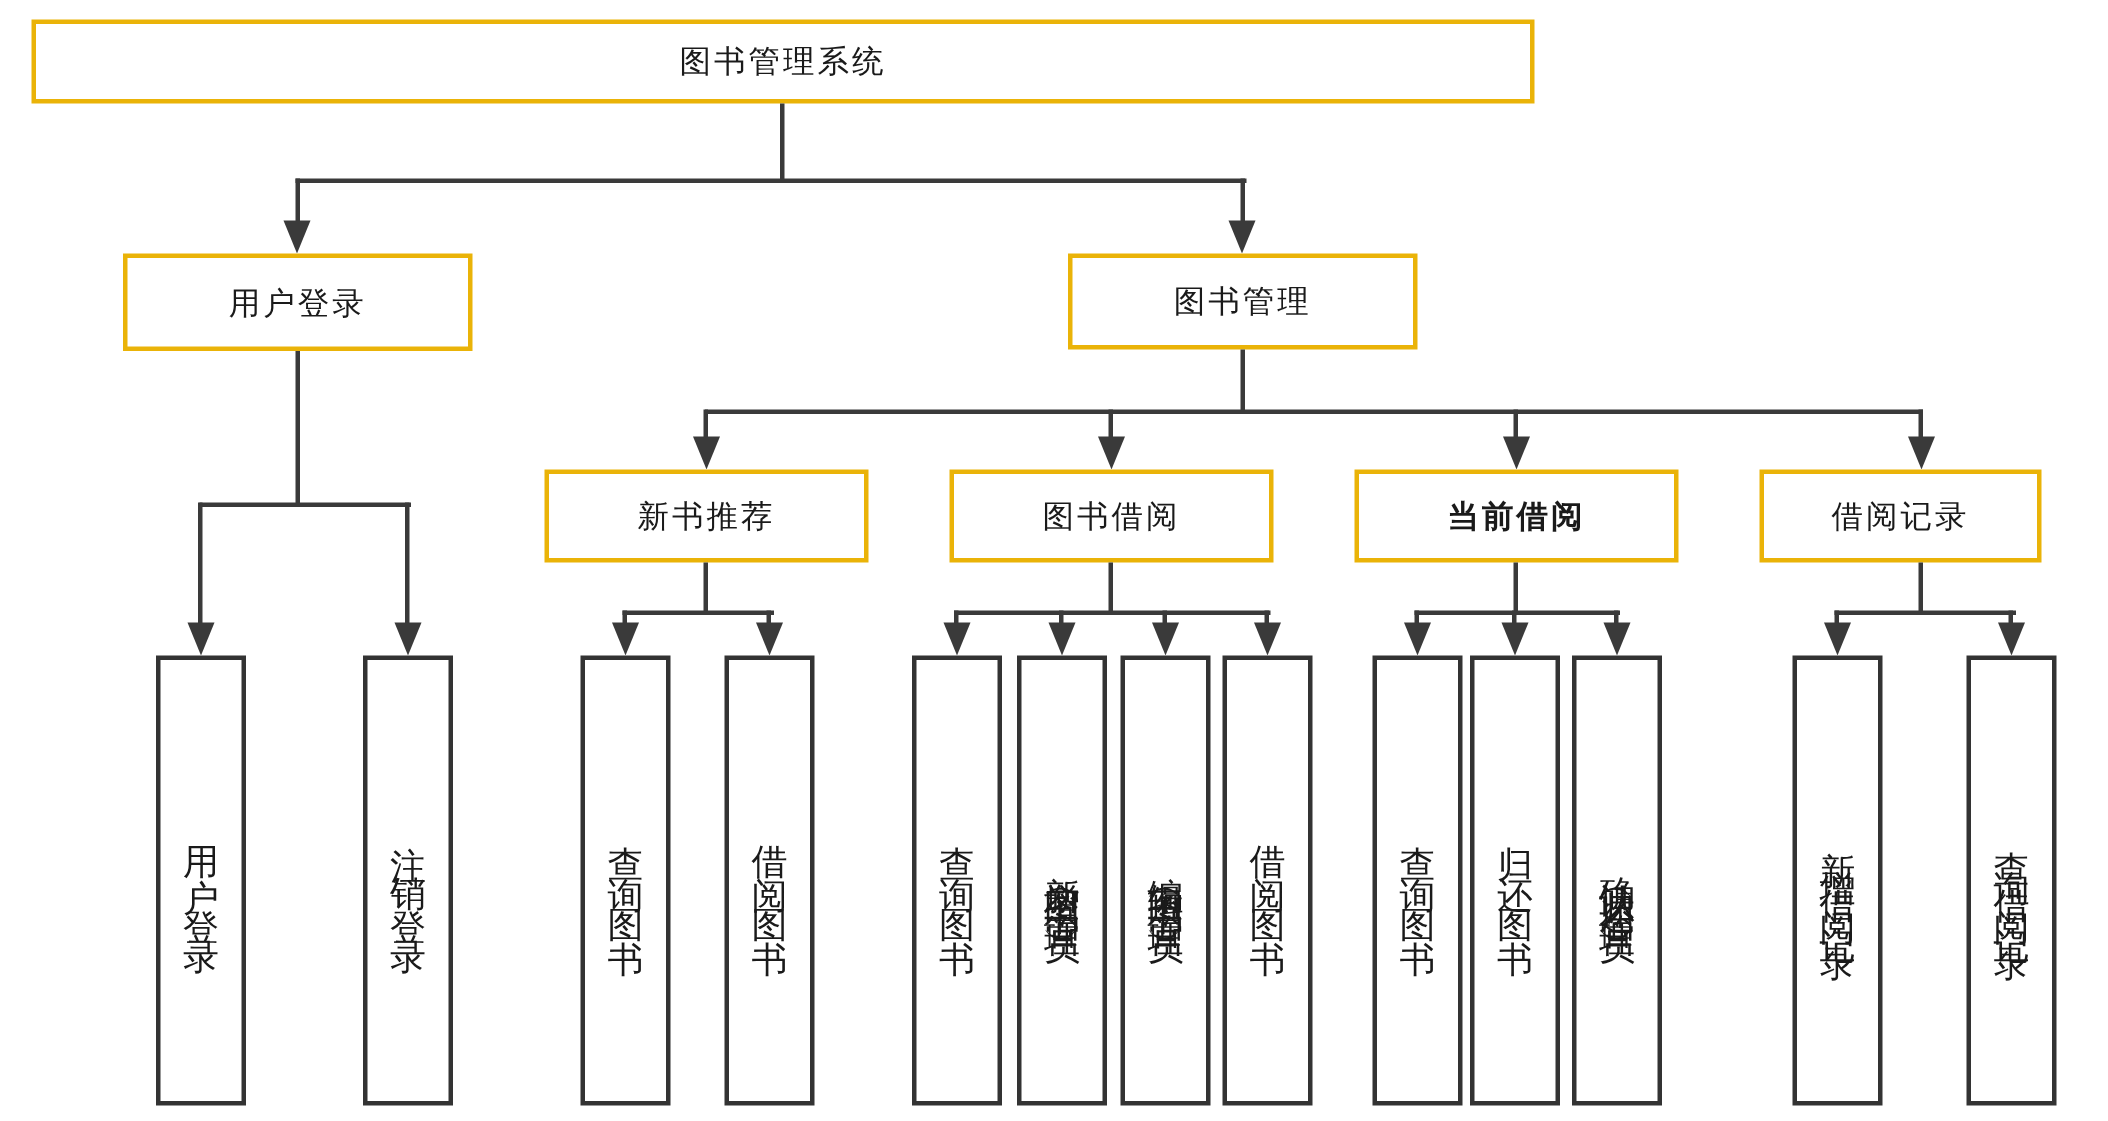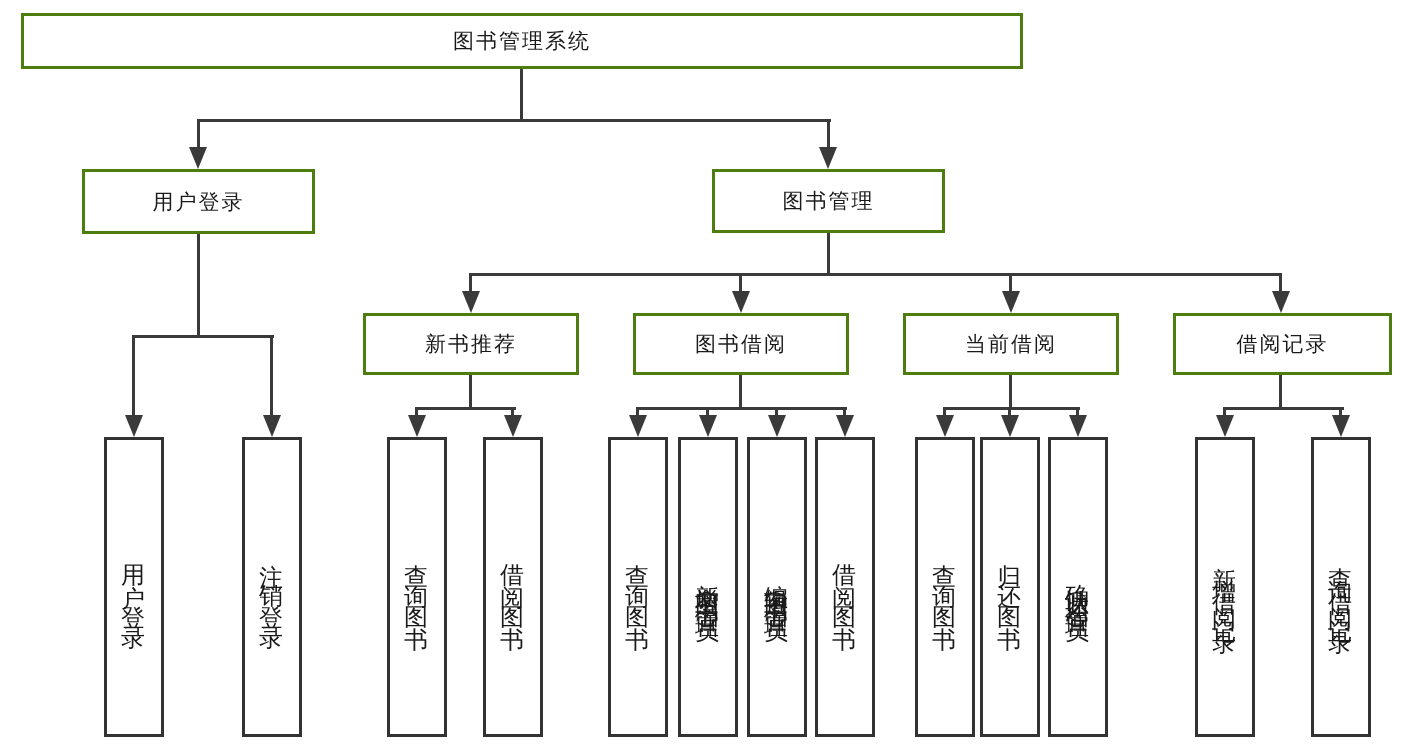--- a/index.html
+++ b/index.html
@@ -6,21 +6,21 @@
   #canvas{
     position:relative;
     width:1405px;height:747px;
     background:#ffffff;
     font-family:"Liberation Sans","DejaVu Sans",sans-serif;
     overflow:hidden;
   }
   .box{
     position:absolute;
     box-sizing:border-box;
-    border:3px solid #4d7c0f;
+    border:3px solid #eab308;
     background:#ffffff;
     display:flex;align-items:center;justify-content:center;
     font-size:21px;letter-spacing:2px;color:#1a1a1a;
   }
   .leaf{
     position:absolute;
     box-sizing:border-box;
     border:3px solid #333333;
     background:#ffffff;
     width:60px;height:300px;top:437px;
@@ -73,22 +73,22 @@
   <div class="arrow" style="left:462px;top:291px;"></div>
   <div class="vline" style="left:739px;top:273px;height:20px;"></div>
   <div class="arrow" style="left:732px;top:291px;"></div>
   <div class="vline" style="left:1009px;top:273px;height:20px;"></div>
   <div class="arrow" style="left:1002px;top:291px;"></div>
   <div class="vline" style="left:1279px;top:273px;height:20px;"></div>
   <div class="arrow" style="left:1272px;top:291px;"></div>
 
   <div class="box" style="left:633px;top:313px;width:216px;height:62px;">图书借阅</div>
   <div class="box" style="left:363px;top:313px;width:216px;height:62px;">新书推荐</div>
-  <div class="box" style="left:903px;top:313px;width:216px;height:62px;">当前借阅</div>
-  <div class="box" style="left:1173px;top:313px;width:219px;height:62px;">借阅记录</div>
+  <div class="box" style="left:903px;top:313px;width:216px;height:62px;font-weight:bold;">当前借阅</div>
+  <div class="box" style="left:1173px;top:313px;width:188px;height:62px;">借阅记录</div>
 
   <div class="vline" style="left:469px;top:375px;height:35px;"></div>
   <div class="hline" style="left:415px;top:407px;width:101px;"></div>
   <div class="vline" style="left:415px;top:407px;height:10px;"></div>
   <div class="arrow" style="left:408px;top:415px;"></div>
   <div class="vline" style="left:511px;top:407px;height:10px;"></div>
   <div class="arrow" style="left:504px;top:415px;"></div>
 
   <div class="vline" style="left:739px;top:375px;height:35px;"></div>
   <div class="hline" style="left:636px;top:407px;width:211px;"></div>

